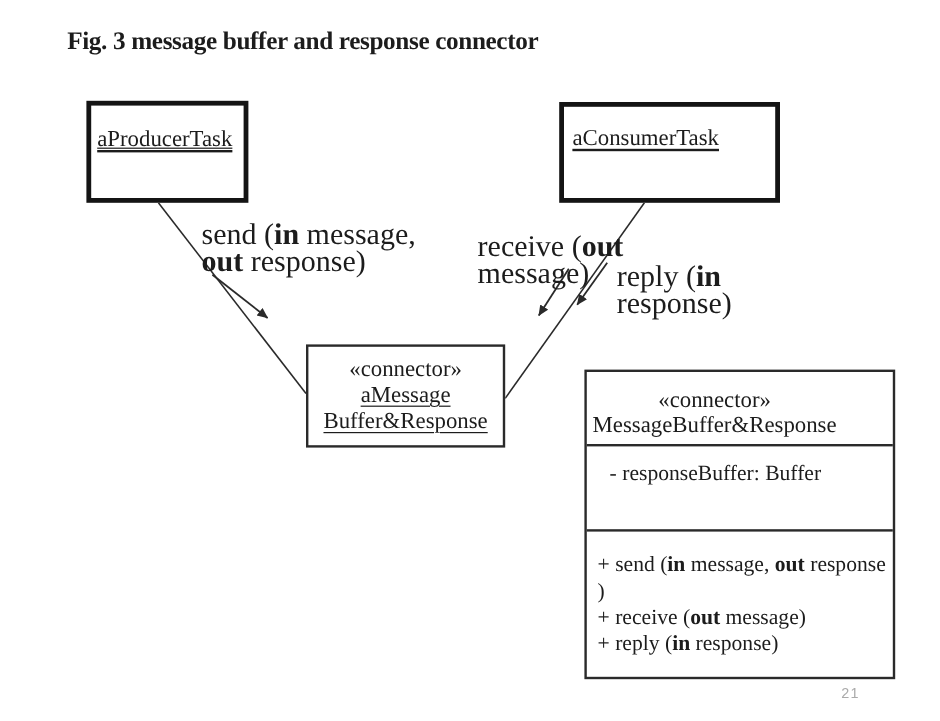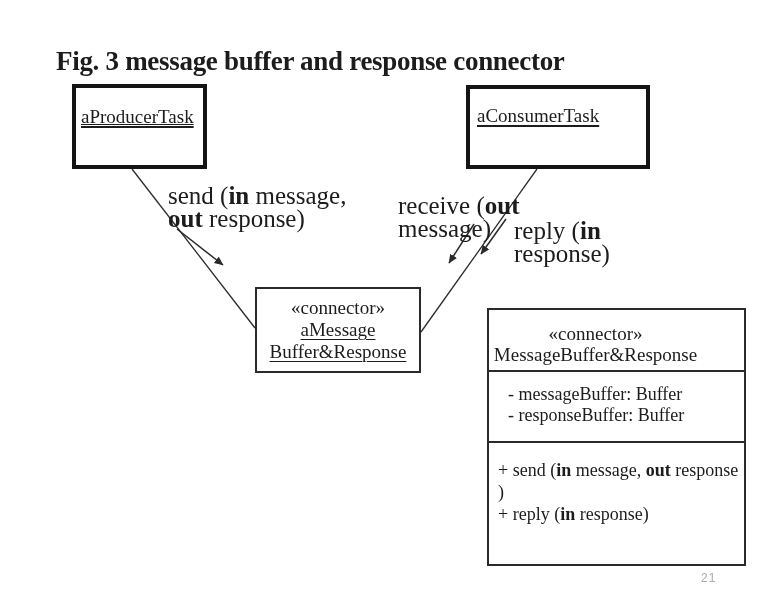--- a/index.html
+++ b/index.html
@@ -2,23 +2,22 @@
 <html><head>
 <meta charset="utf-8">
 <style>
   html,body { margin:0; padding:0; background:#ffffff; }
   .slide {
     position:relative; width:783px; height:601px; background:#ffffff;
     font-family:"Liberation Serif", serif; color:#1c1c1c; overflow:hidden;
   }
   .abs { position:absolute; }
   .title {
-    left:56px; top:22px; font-size:27px; font-weight:700; letter-spacing:-0.3px;
+    left:56px; top:22px; font-size:21px; font-weight:700; letter-spacing:-0.3px;
     white-space:nowrap;
-    margin-top:24px;
   }
   svg.wires { left:0; top:0; z-index:1; pointer-events:none; }
   .task-box {
     box-sizing:border-box; border:4px solid #141414; background:#ffffff; z-index:2;
     font-size:19px;
   }
   .task-box .lbl { text-decoration:underline; text-decoration-thickness:1.5px; text-underline-offset:3px; white-space:nowrap; }
   .producer { left:72px; top:84px; width:135px; height:85px; padding:18px 0 0 5px;text-decoration:underline; }
   .consumer { left:466px; top:85px; width:184px; height:84px; padding:16px 0 0 7px; }
   .conn-box {
@@ -84,25 +83,25 @@
     <div class="nm">aMessage</div>
     <div class="nm">Buffer&amp;Response</div>
   </div>
 
   <div class="abs cls-box">
     <div class="cls-head">
       <div>«connector»</div>
       <div>MessageBuffer&amp;Response</div>
     </div>
     <div class="cls-attrs">
-      <div>- messageBuffer: Buffer</div>
       <div>- responseBuffer: Buffer</div>
     </div>
     <div class="cls-ops">
       <div><span>+ send (</span><span class="seg-b">in</span><span> message, </span><span class="seg-b">out</span><span> response )</span></div>
+      <div><span>+ receive  (</span><span class="seg-b">out</span><span> message)</span></div>
       <div><span>+ reply (</span><span class="seg-b">in</span><span> response)</span></div>
     </div>
   </div>
 
   <div class="abs edge-label send-label">
     <div><span>send (</span><span class="seg-b">in</span><span> message,</span></div>
     <div><span class="seg-b">out</span><span> response)</span></div>
   </div>
 
   <div class="abs edge-label reply-label">

